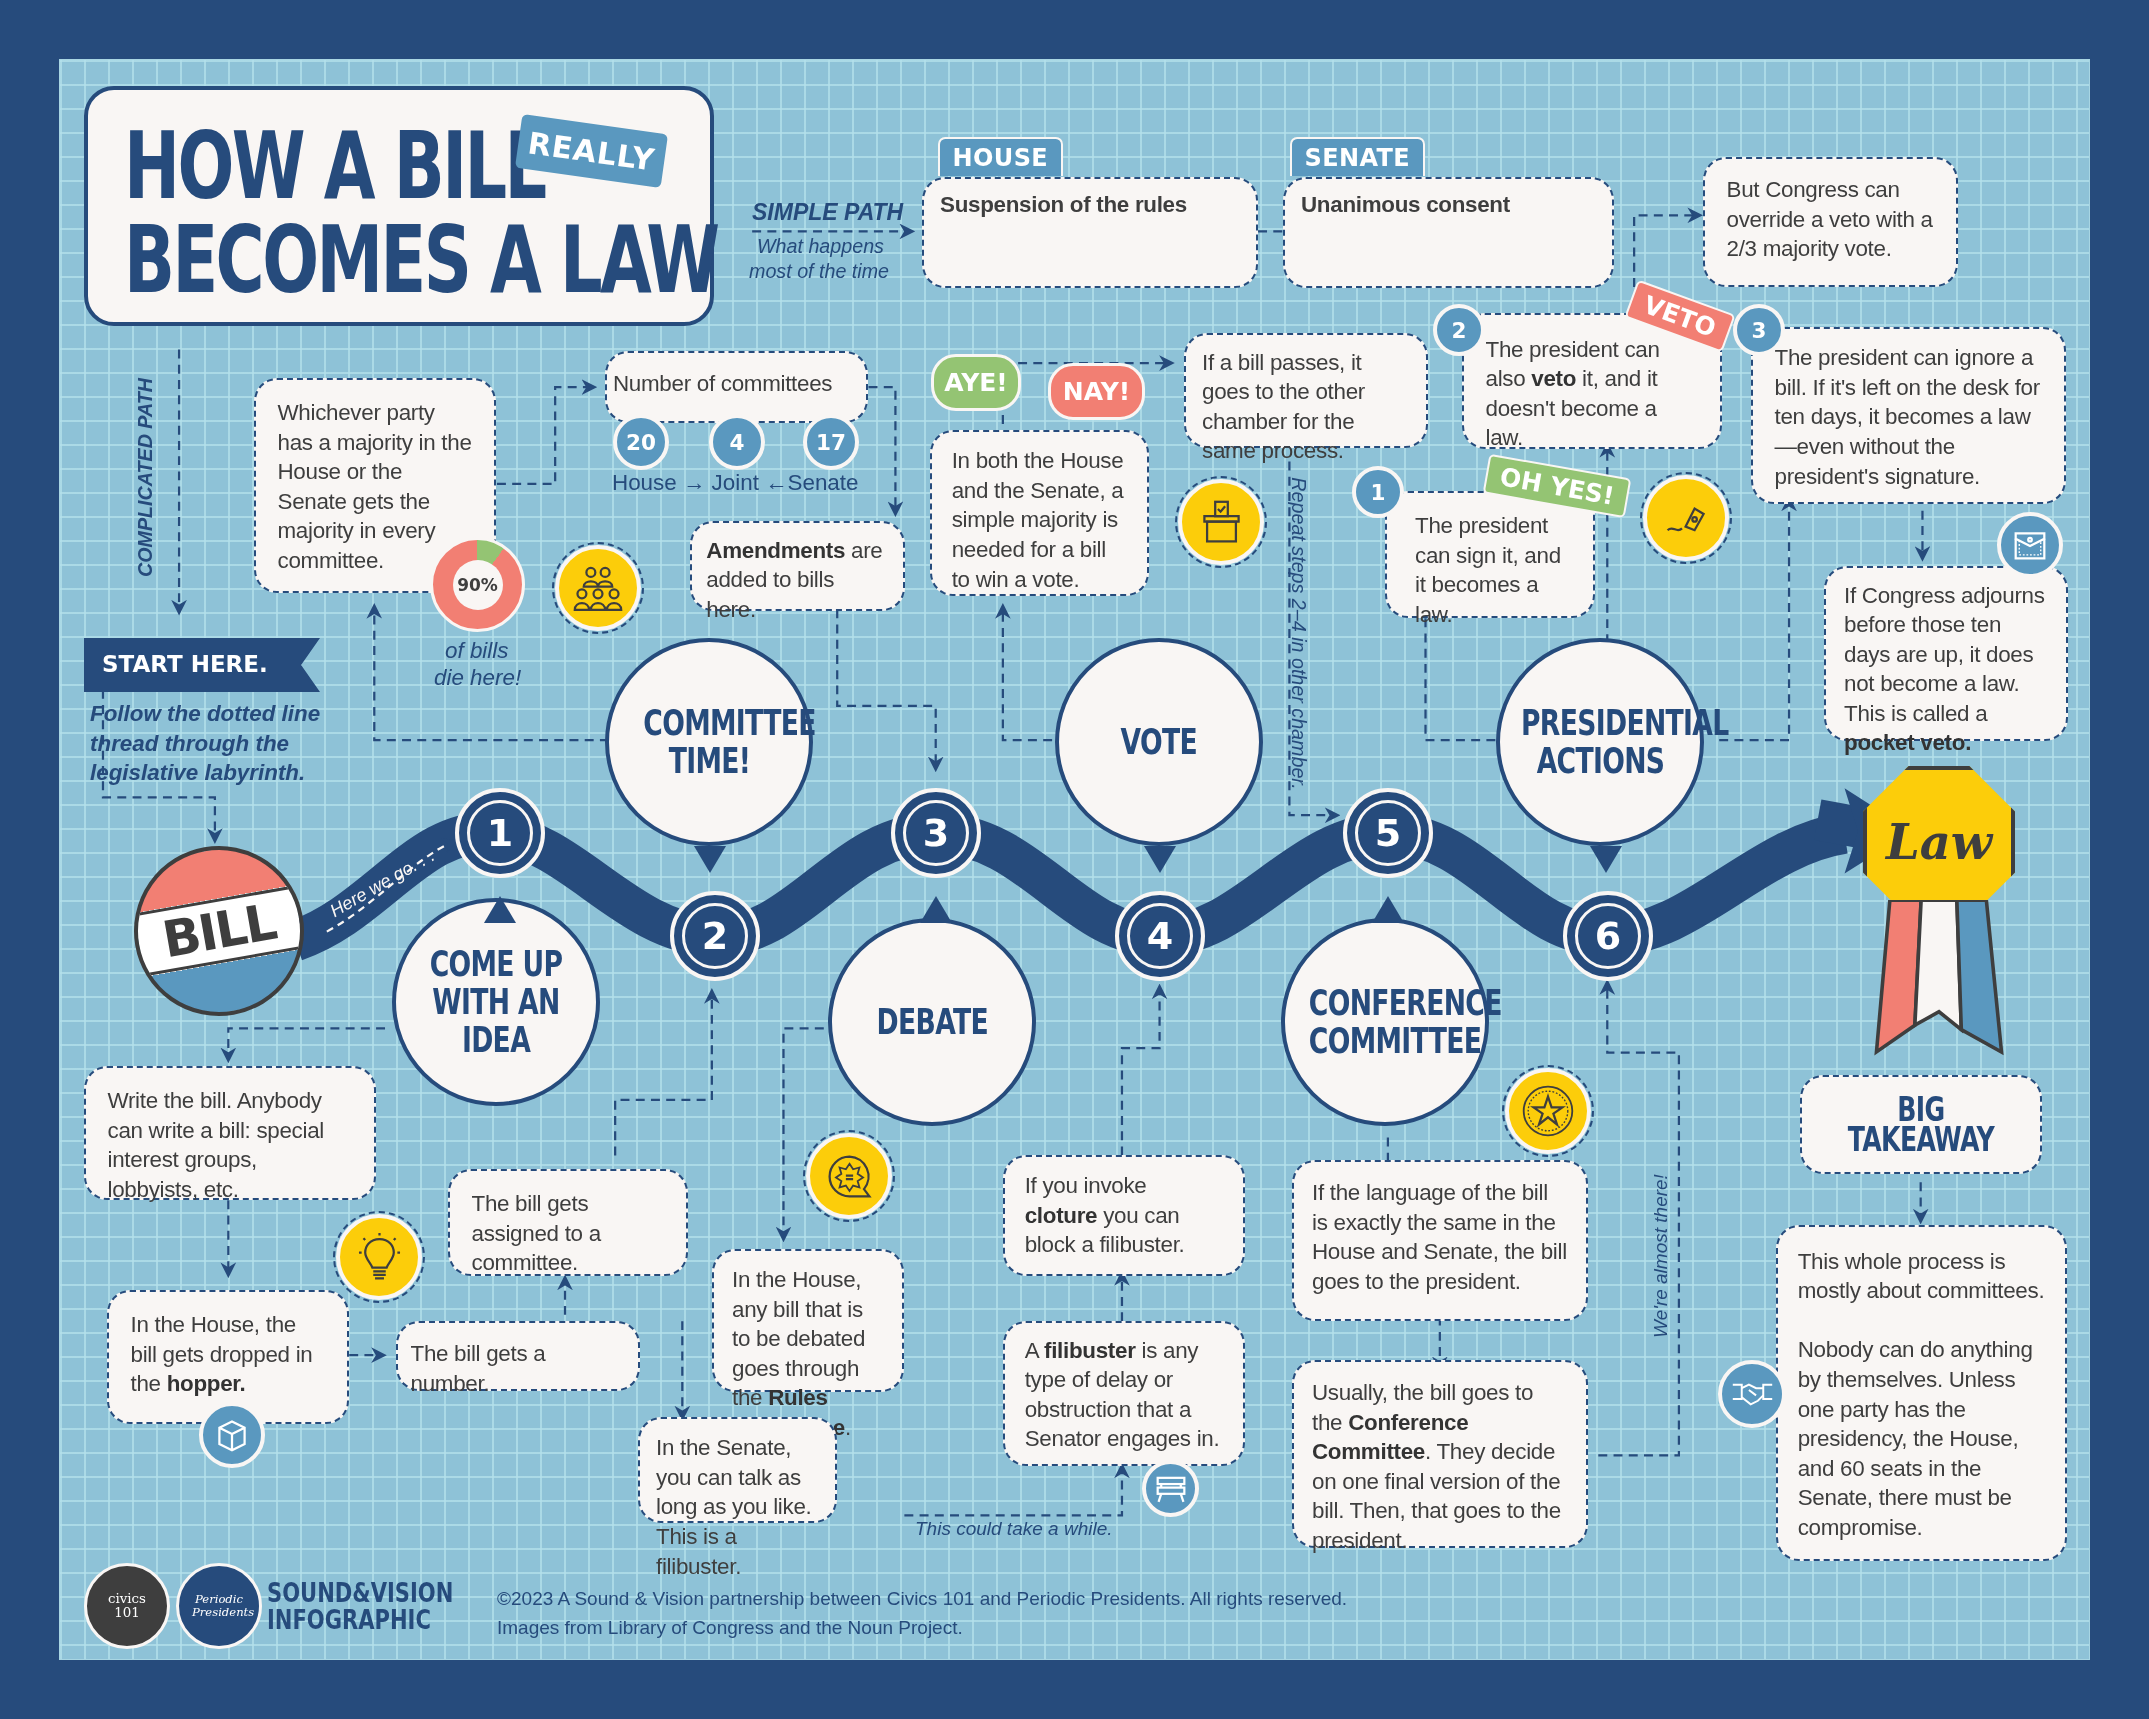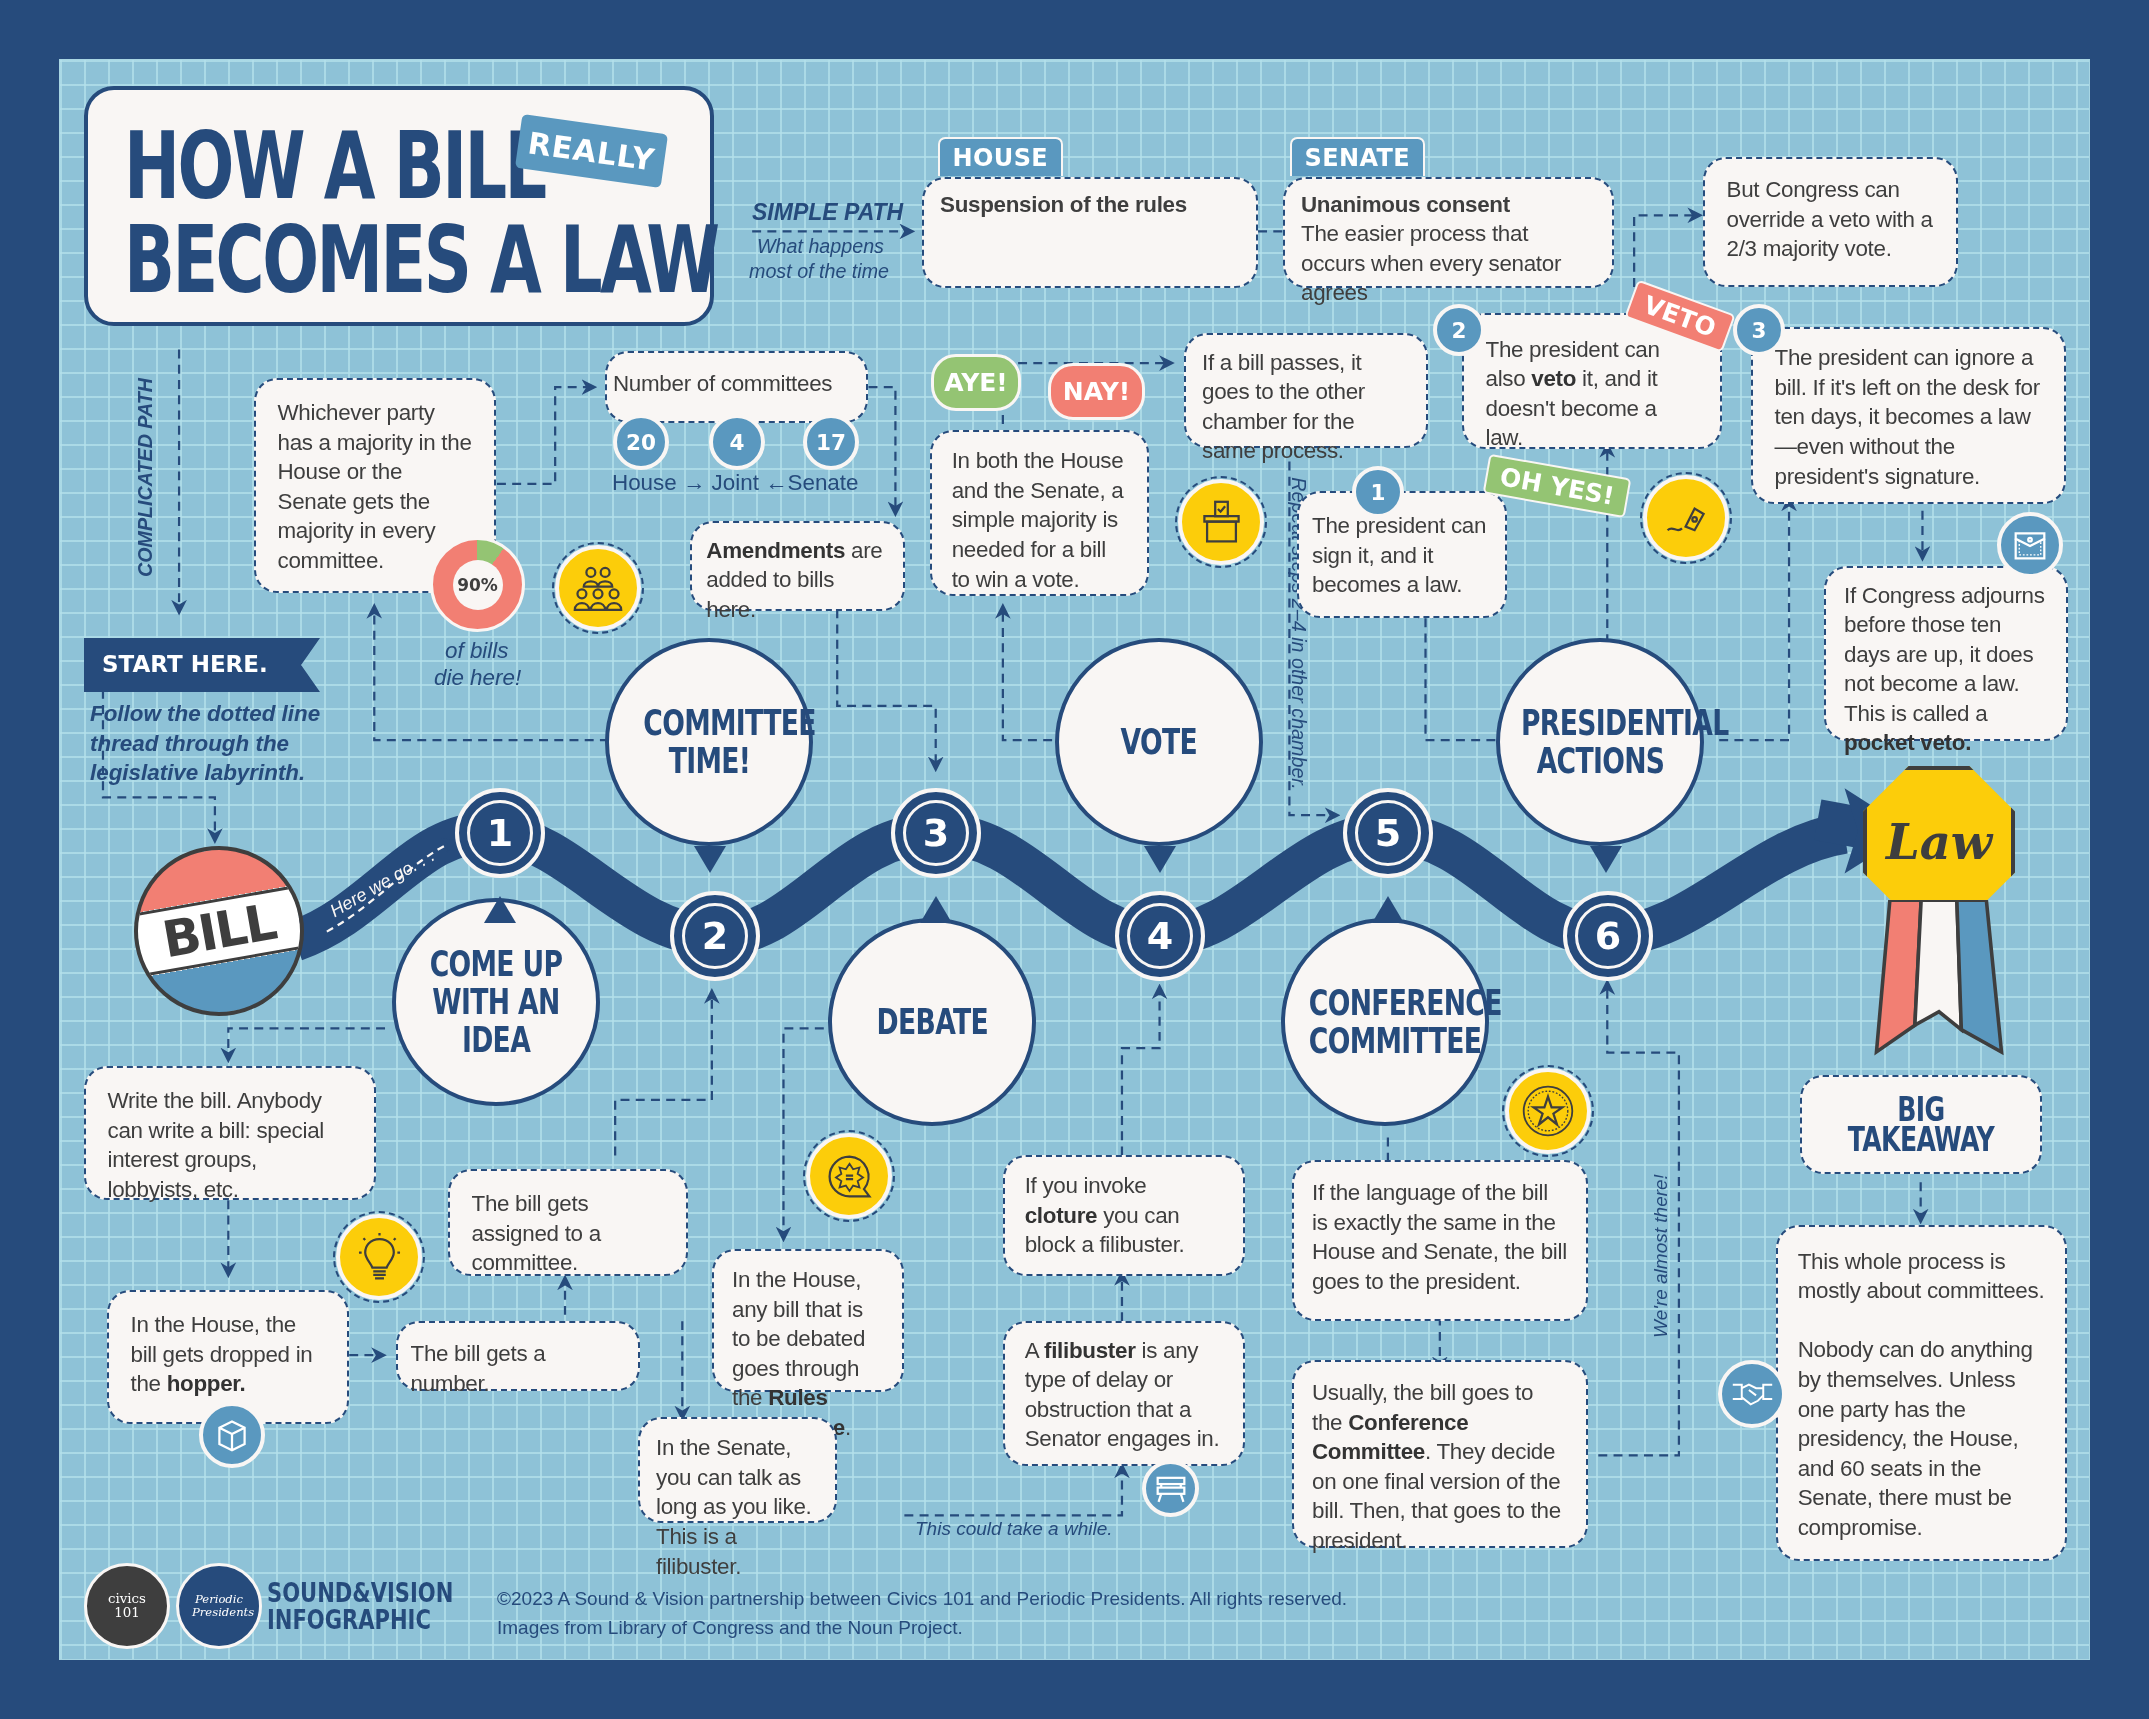--- a/index.html
+++ b/index.html
@@ -178,21 +178,20 @@
 <div class="blue-italic" style="left:749px; top:260px; font-size:19.7px;">most of the time</div>
 
 <div class="label-tag" style="left:938px; top:137px;">HOUSE</div>
 <div class="box" style="left:922px; top:177px; width:336px; height:111px; padding:10.7px 16px;">
   <div style="font-weight:bold; font-size:22.4px;">Suspension of the rules</div>
 </div>
 
 <div class="label-tag" style="left:1290px; top:137px;">SENATE</div>
 <div class="box" style="left:1283px; top:177px; width:331px; height:111px; padding:10.7px 16px;">
   <div style="font-weight:bold; font-size:22.4px;">Unanimous consent</div>
-  <div>The easier process that occurs when every senator agrees</div>
 </div>
 
 <div class="blue-italic" style="left:38px; top:466px; width:215px; transform:rotate(-90deg); font-size:19.7px; font-weight:bold; text-align:center;">COMPLICATED PATH</div>
 
 <div class="abs" style="left:84px; top:638px; width:236px; height:54px; background:#264b7c; clip-path:polygon(0 0,100% 0,92% 50%,100% 100%,0 100%);">
   <span style="position:absolute; left:18px; top:12.5px; color:#fff; font-family:'DejaVu Sans',sans-serif; font-weight:bold; font-size:23px;">START HERE.</span>
 </div>
 <div class="blue-italic" style="left:90px; top:699px; width:233px; font-size:22.4px; line-height:29.6px; font-weight:bold;">Follow the dotted line thread through the legislative labyrinth.</div>
 
 <div class="abs" style="left:134px; top:846px; width:170px; height:170px; border-radius:50%; border:4.5px solid #3e3e3e; overflow:hidden; transform:rotate(-10deg); background:linear-gradient(#f27f73 0 30%, #fff 30% 70%, #5a98bf 70%);">
@@ -363,21 +362,21 @@
       <circle cx="30" cy="30" r="22" fill="none" stroke="#3e3e3e" stroke-width="1.5" stroke-dasharray="2 2"></circle>
       <polygon points="30,14 34,26 46,26 36,33 40,45 30,37 20,45 24,33 14,26 26,26" fill="none" stroke="#3e3e3e" stroke-width="2.5"></polygon>
     </svg>
 </div>
 <div class="box" style="left:1292px; top:1160px; width:296px; height:161px; padding:16px 18px;">If the language of the bill is exactly the same in the House and Senate, the bill goes to the president.</div>
 <div class="box" style="left:1292px; top:1360px; width:296px; height:188px; padding:16px 18px;">
   <span>Usually, the bill goes to the </span><b>Conference Committee</b><span>. They decide on one final version of the bill. Then, that goes to the president.</span>
 </div>
 <div class="blue-italic" style="left:1567px; top:1245px; width:188px; transform:rotate(-90deg); font-size:19px; text-align:center; white-space:nowrap;">We're almost there!</div>
 
-<div class="box" style="left:1297px; top:491px; width:210px; height:127px; padding:18px 13px;">The president can sign it, and it becomes a law.</div>
+<div class="box" style="left:1385px; top:491px; width:210px; height:127px; padding:18px 28px;">The president can sign it, and it becomes a law.</div>
 <div class="num-badge" style="left:1352px; top:466px;">1</div>
 <div class="stamp" style="left:1485px; top:466px; background:#94c473; transform:rotate(10deg);">OH YES!</div>
 
 <div class="box" style="left:1462px; top:313px; width:260px; height:136px; padding:19.7px 21.5px;">
   <span>The president can also </span><b>veto</b><span> it, and it doesn't become a law.</span>
 </div>
 <div class="num-badge" style="left:1433px; top:304px;">2</div>
 <div class="stamp" style="left:1628px; top:296px; background:#f27f73; transform:rotate(20deg);">VETO</div>
 <div class="icon-circle" style="left:1643px; top:475px;">
   <svg width="45" height="45" viewBox="0 0 50 50">

